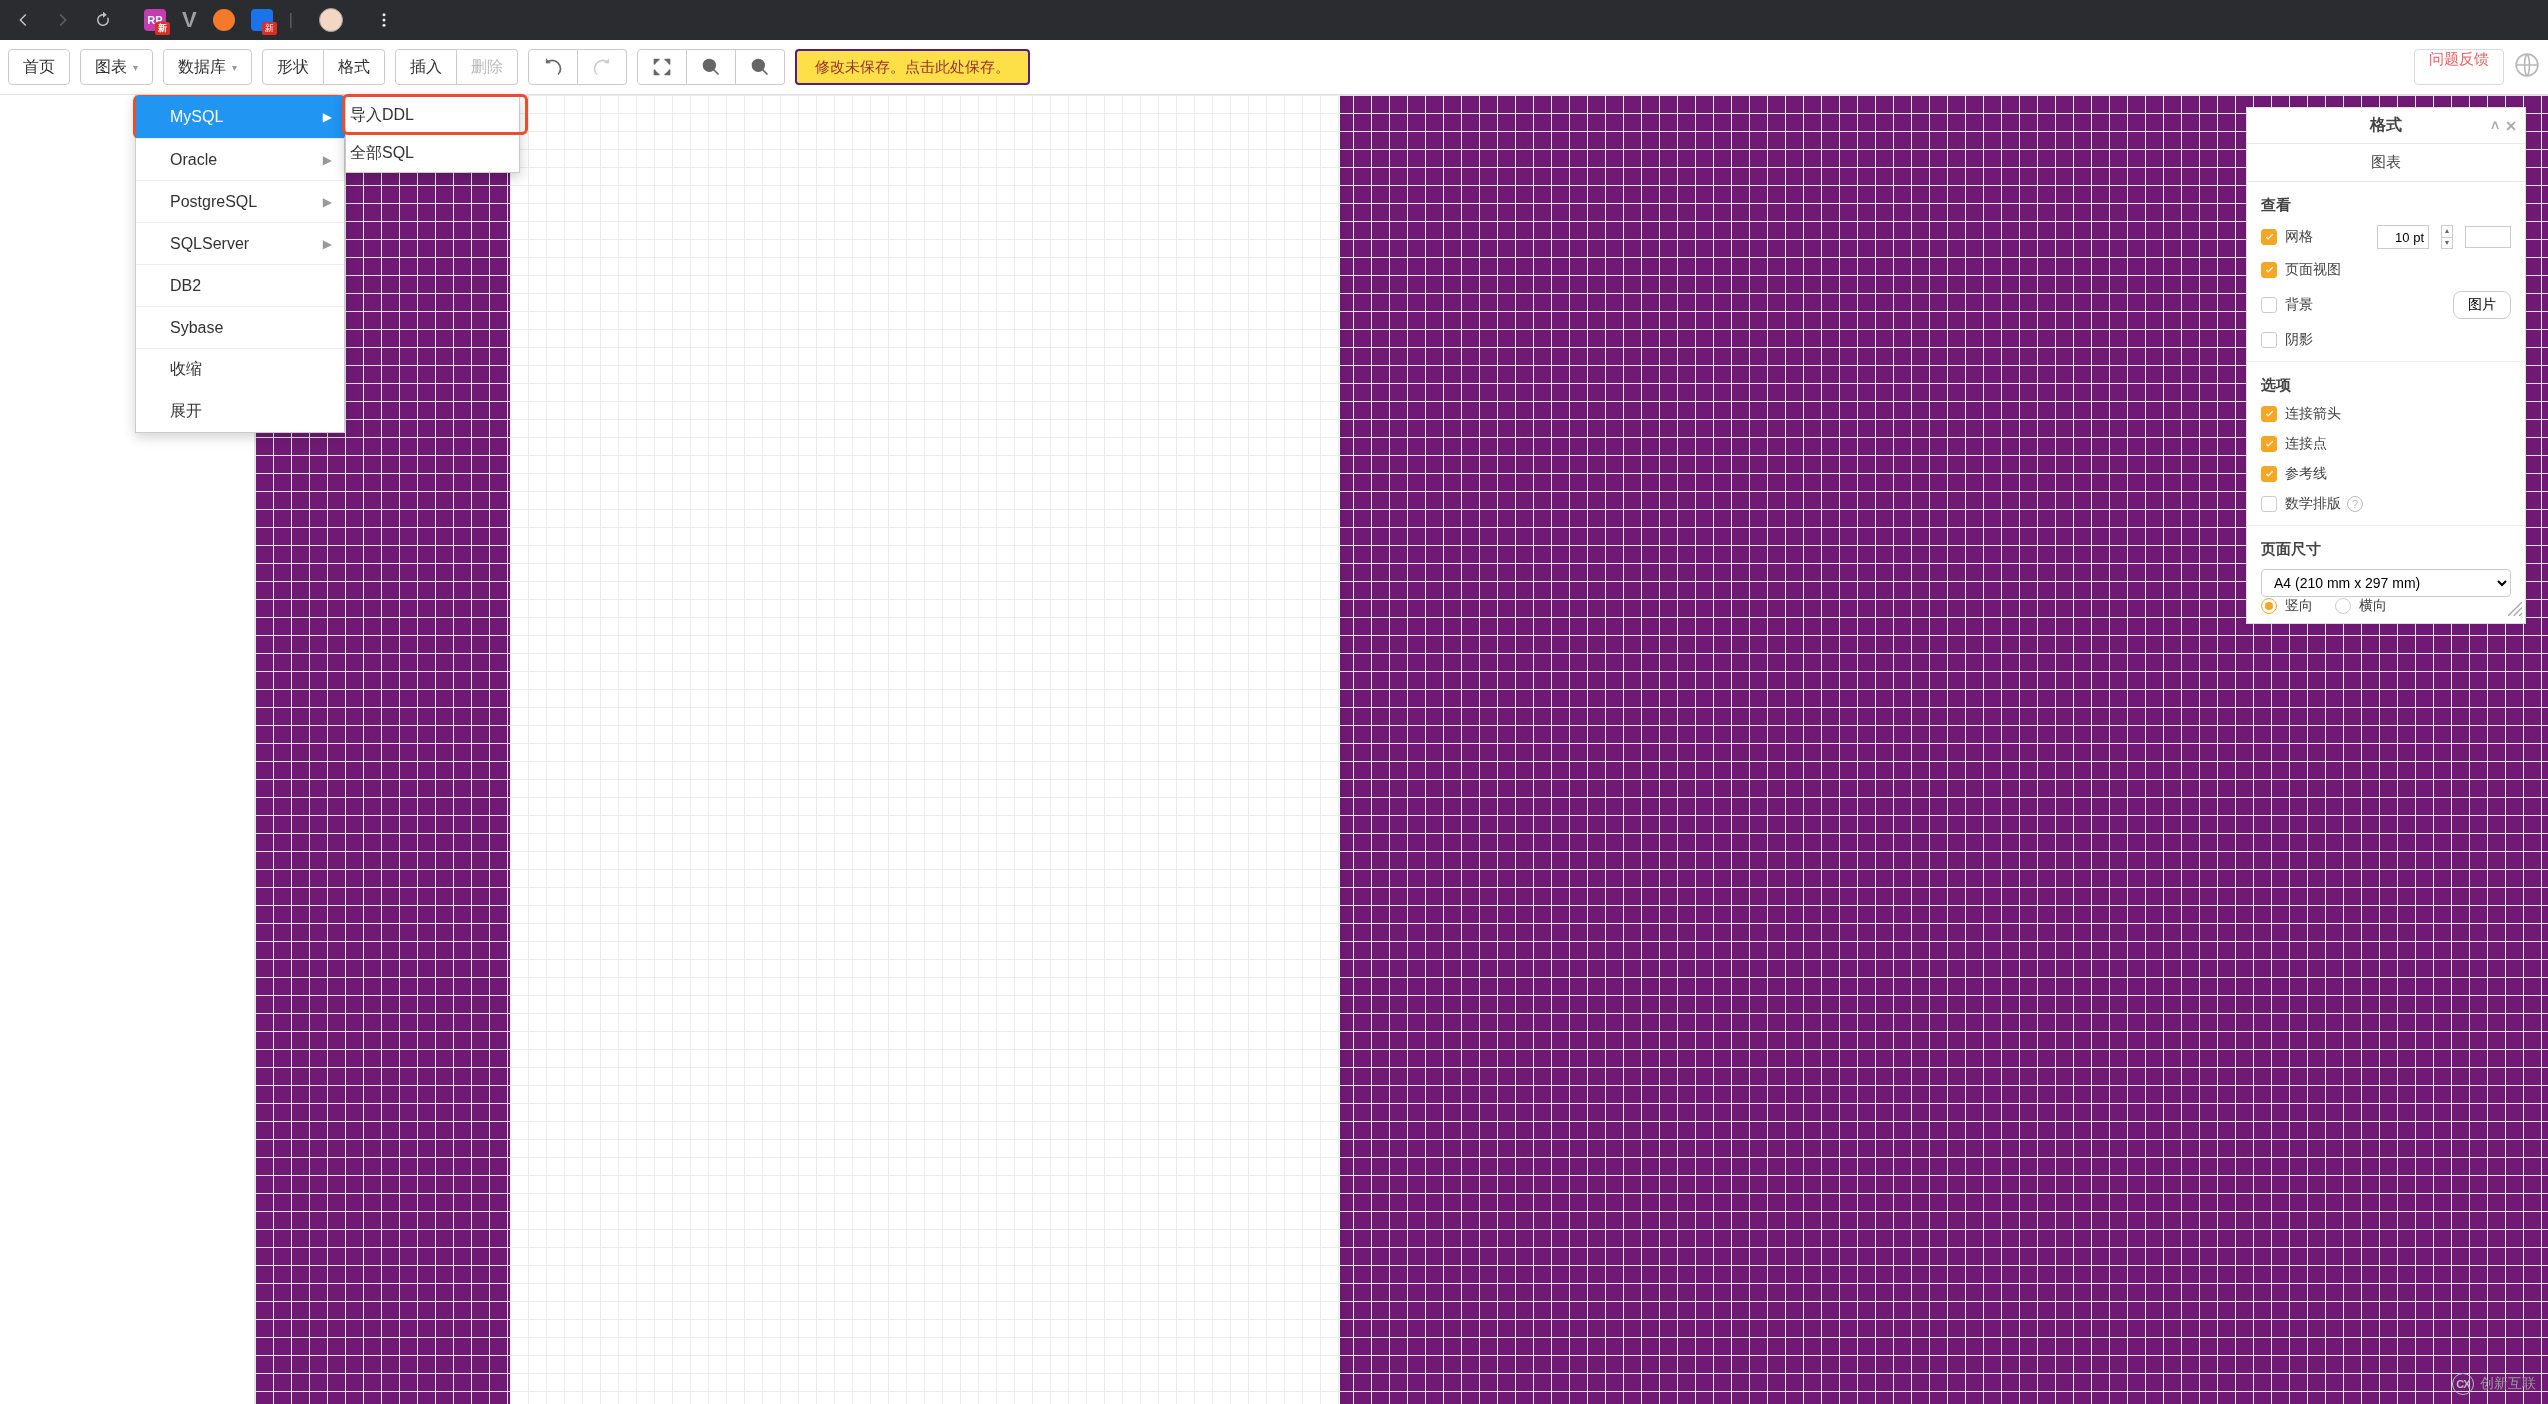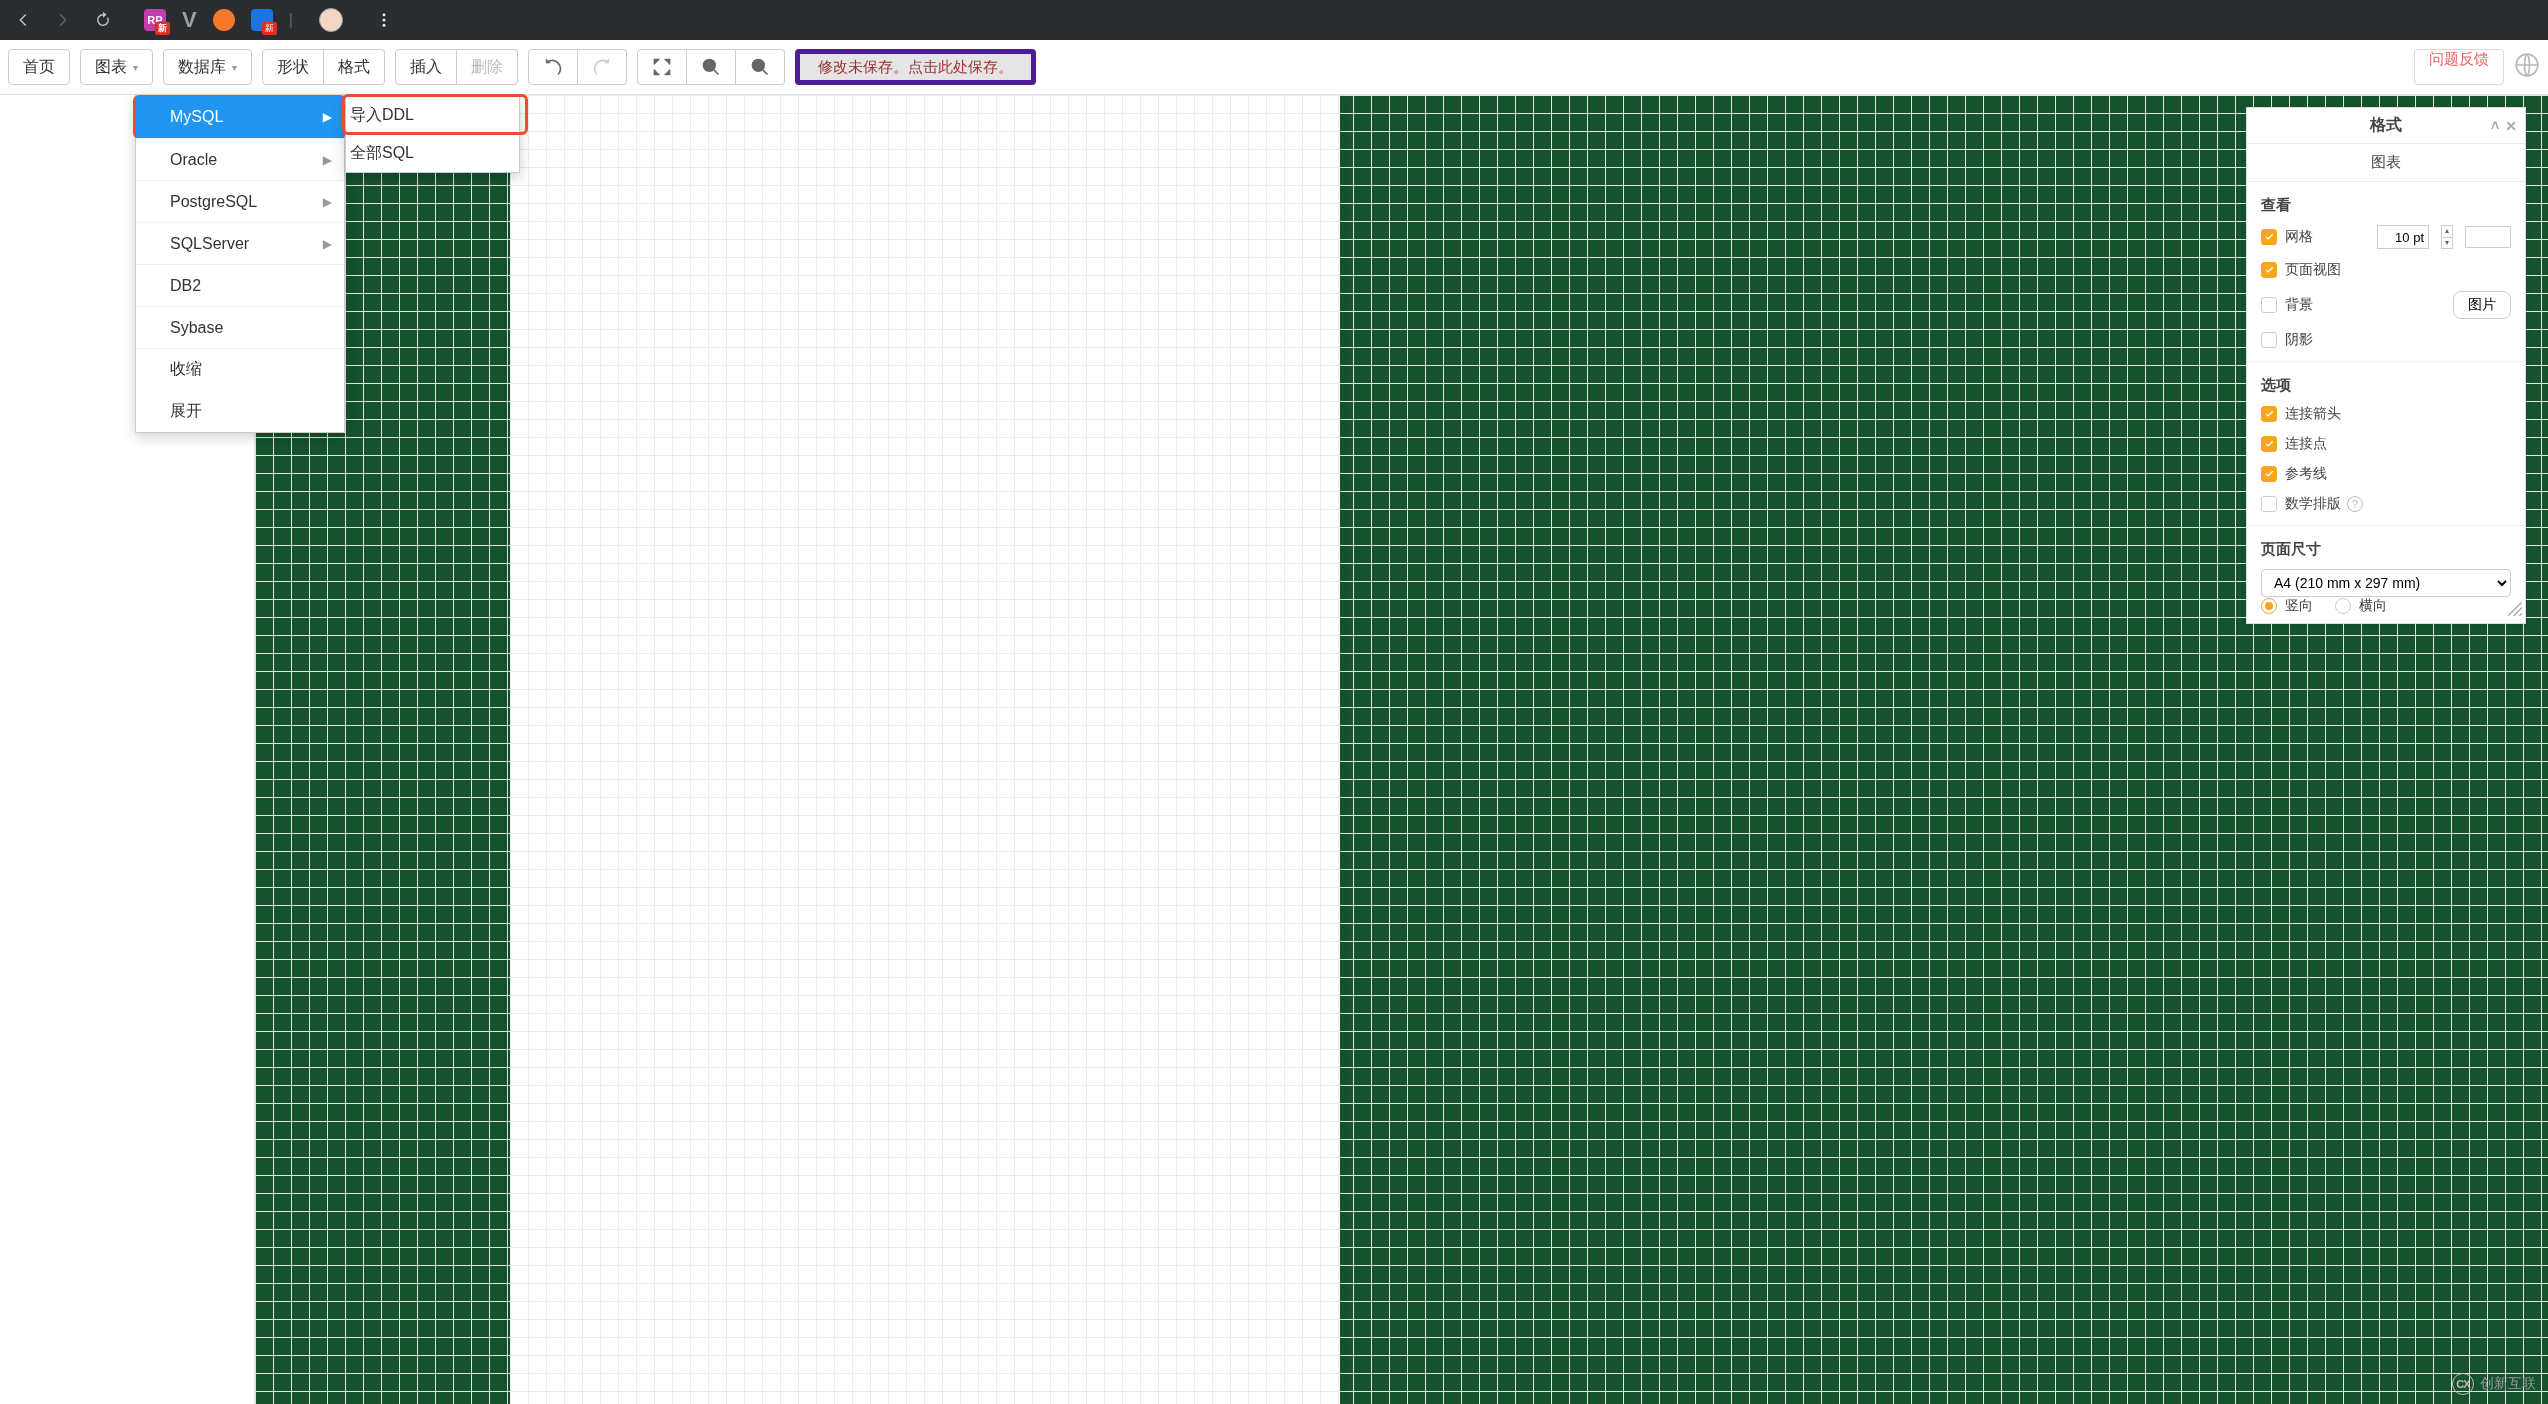--- a/index.html
+++ b/index.html
@@ -32,27 +32,27 @@
 .btn-group { display:flex; }
 .btn { border:1px solid #ccc; background:#fff; height:36px; padding:0 14px; display:flex; align-items:center; font-size:16px; color:#333; cursor:pointer; border-radius:4px; }
 .btn-group .btn { border-radius:0; }
 .btn-group .btn:first-child { border-top-left-radius:4px; border-bottom-left-radius:4px; }
 .btn-group .btn:last-child { border-top-right-radius:4px; border-bottom-right-radius:4px; }
 .btn-group .btn + .btn { border-left:none; }
 .btn .caret { margin-left:6px; font-size:10px; color:#999; }
 .btn.muted { color:#bbb; }
 .icon-btn svg { width:20px; height:20px; fill:#666; stroke:#666; }
 .icon-btn.muted svg { fill:#ccc; stroke:#ccc; }
-.save-warn { background:#e5e5e5; border:5px solid #4c1d95; color:#9b3131; height:36px; padding:0 18px; display:flex; align-items:center; border-radius:4px; font-size:15px; cursor:pointer; }
+.save-warn { background:#fde047; border:2px solid #4c1d95; color:#9b3131; height:36px; padding:0 18px; display:flex; align-items:center; border-radius:4px; font-size:15px; cursor:pointer; }
 .toolbar-right { margin-left:auto; display:flex; align-items:center; gap:10px; }
 .feedback-btn { border:1px solid #d9d9d9; background:#fff; color:#e96060; height:36px; padding:0 14px; border-radius:4px; font-size:15px; cursor:pointer; }
 .globe-btn svg { width:26px; height:26px; stroke:#b8b8b8; fill:none; stroke-width:1.5; }
 
 
-.main { display:flex; height:calc(100% - 94px); background:#14532d; position:relative; }
+.main { display:flex; height:calc(100% - 94px); background:#701a75; position:relative; }
 
 
 .canvas-area { flex:1; position:relative; overflow:hidden; }
 .grid-bg { position:absolute; inset:0;
   background-image:
     linear-gradient(#e3e3e3 1px,transparent 1px),
     linear-gradient(90deg,#e3e3e3 1px,transparent 1px),
     linear-gradient(#d0d0d0 1px,transparent 1px),
     linear-gradient(90deg,#d0d0d0 1px,transparent 1px);
   background-size:18px 18px,18px 18px,72px 72px,72px 72px;

